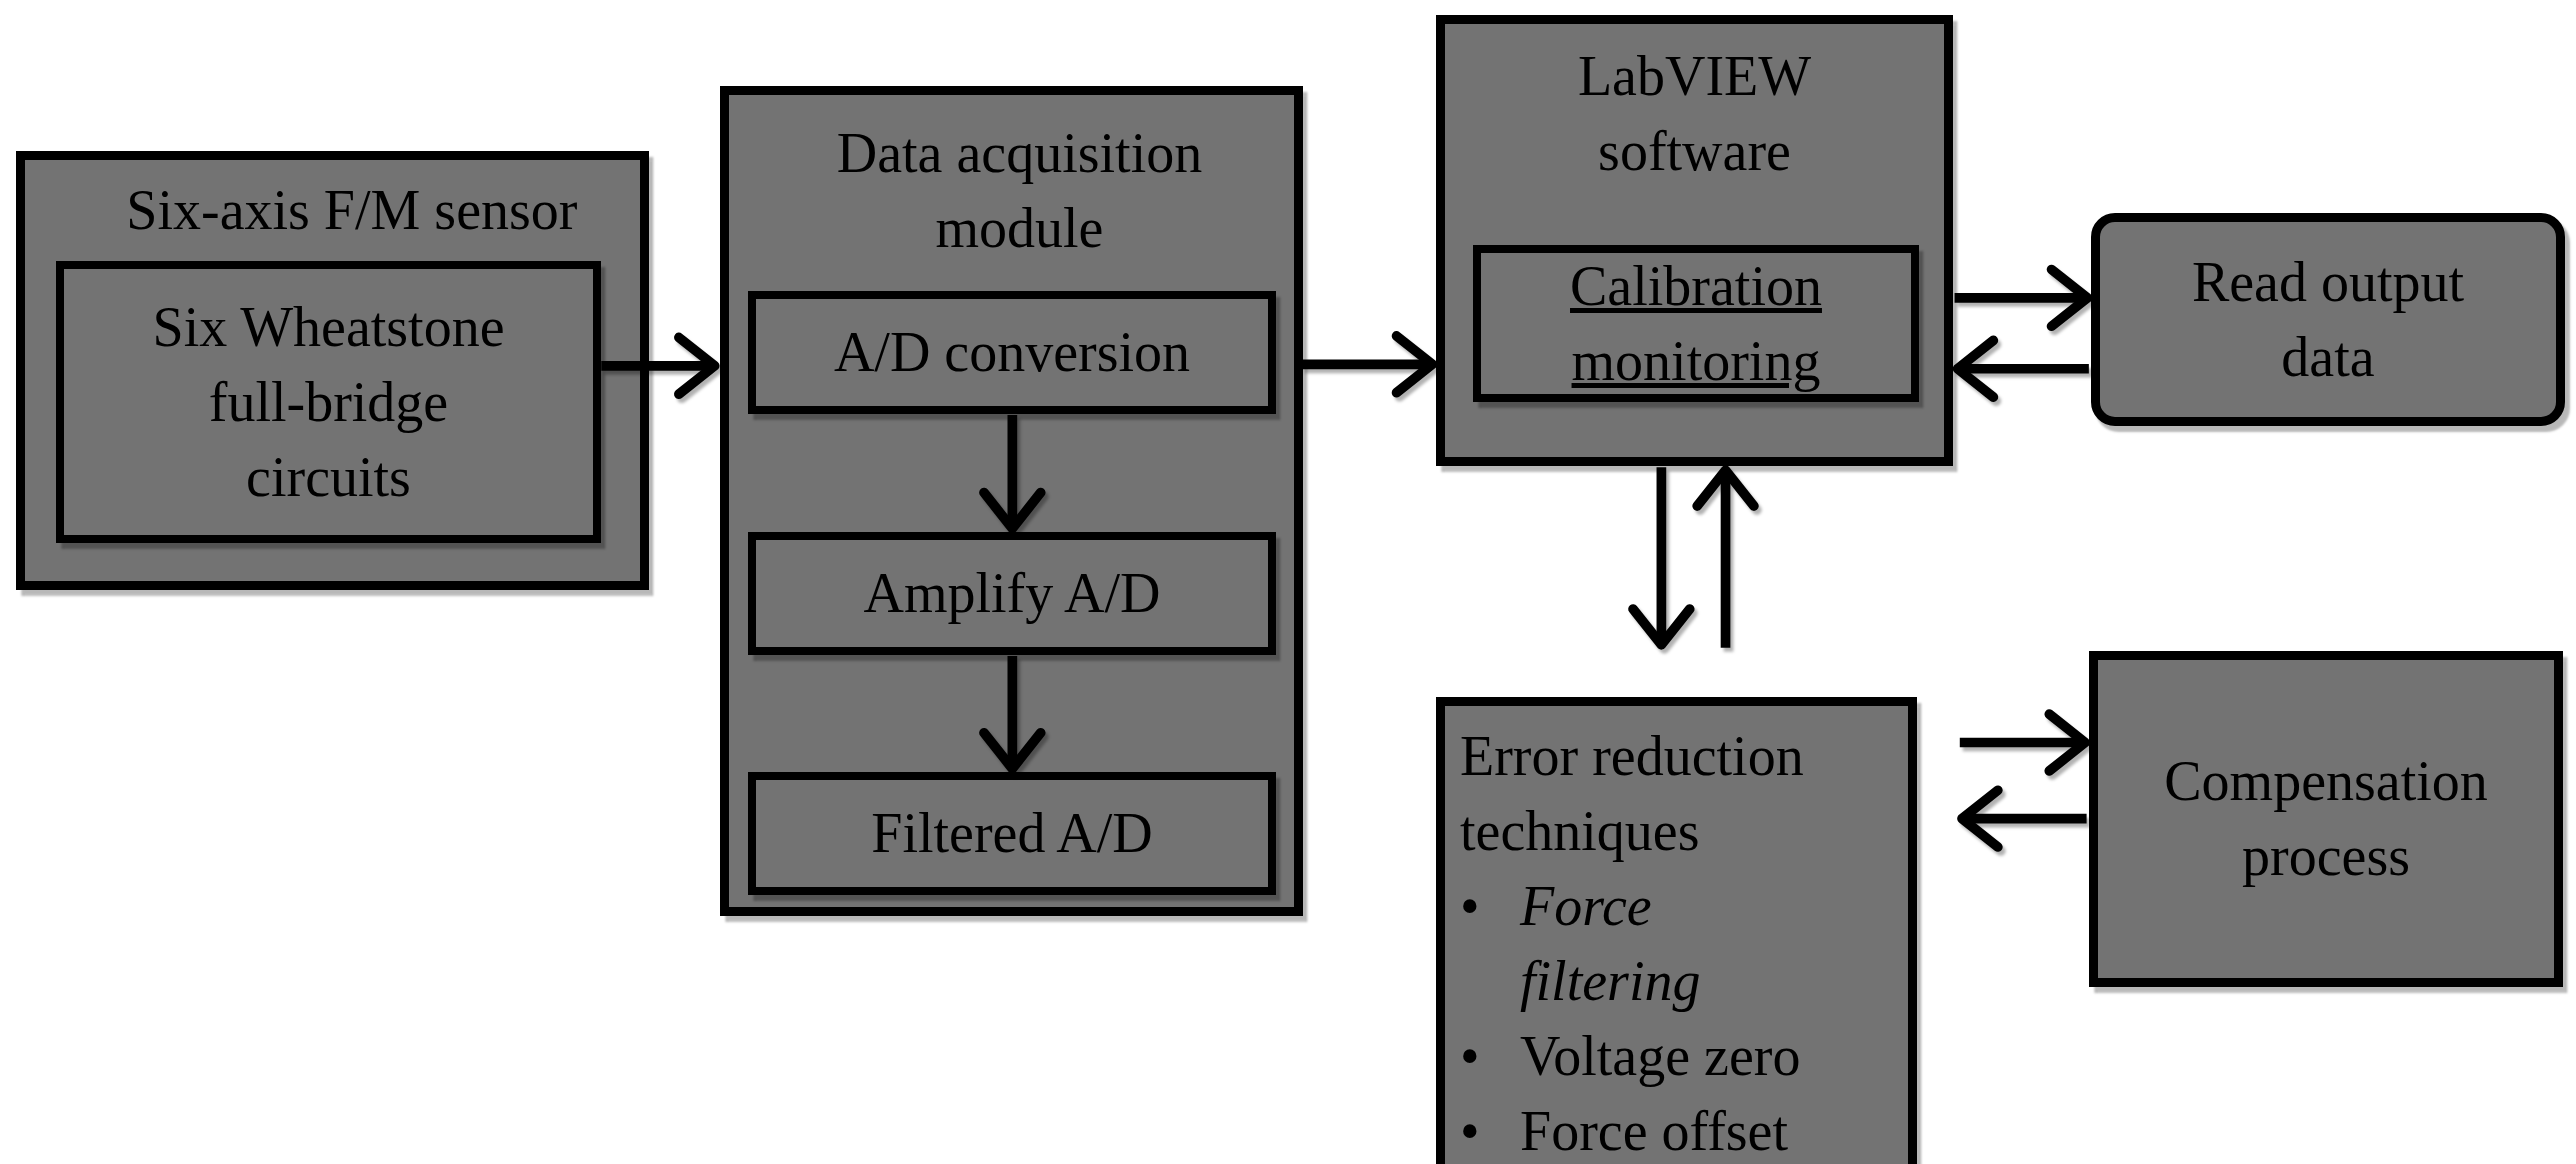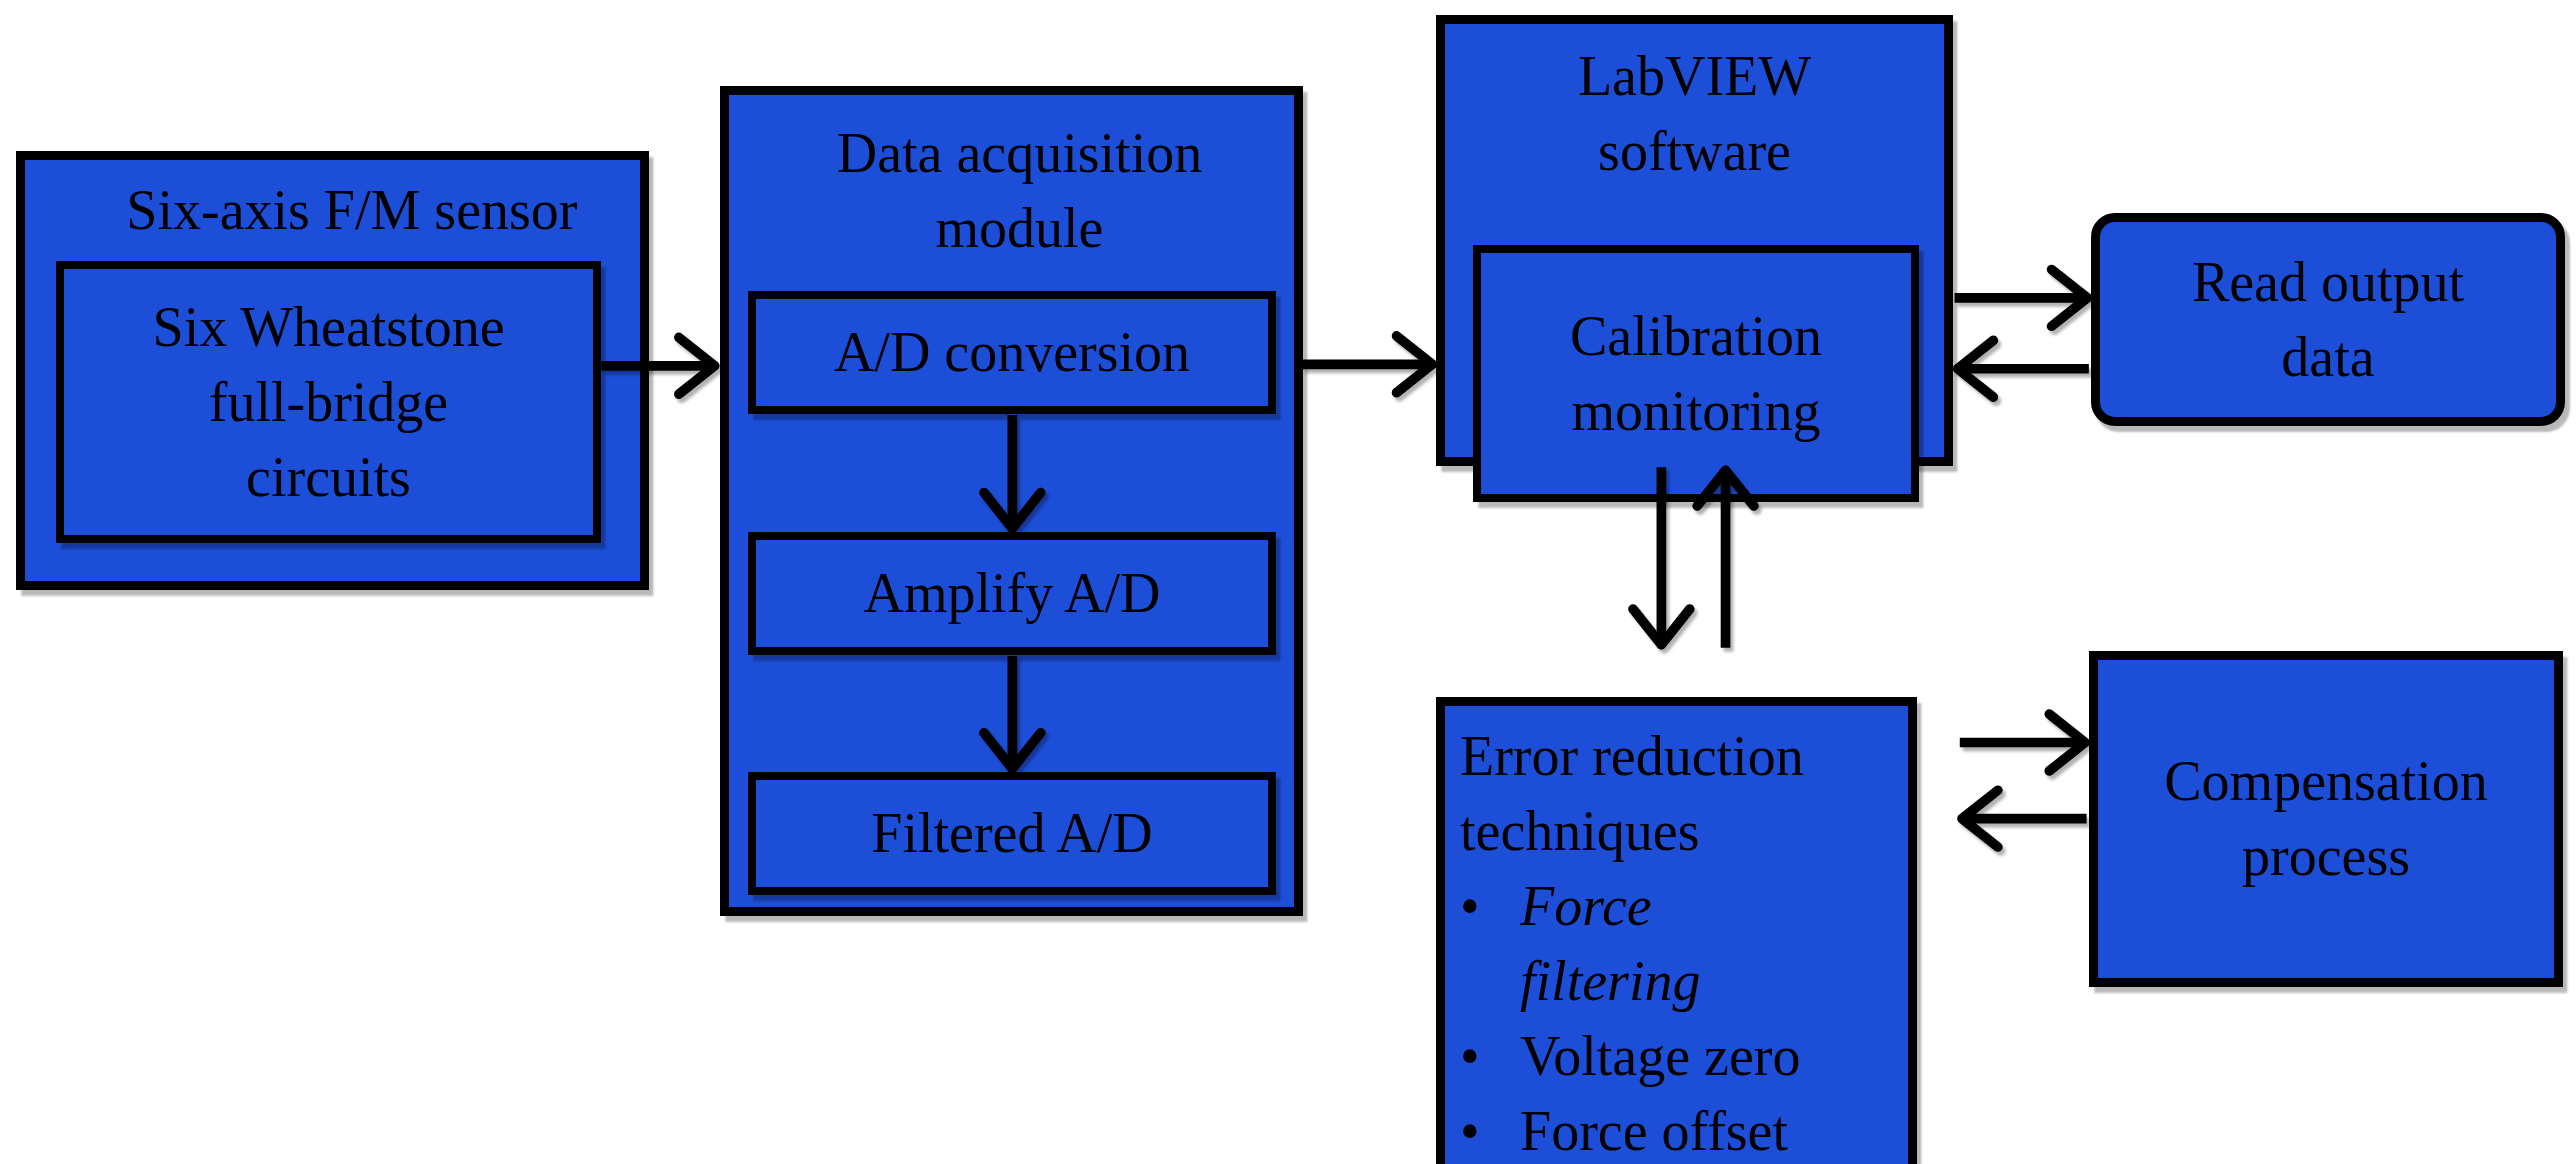--- a/index.html
+++ b/index.html
@@ -13,21 +13,21 @@
     height: 1165px;
     background: #ffffff;
     font-family: "Liberation Serif", "DejaVu Serif", serif;
     color: #000000;
     overflow: hidden;
   }
   .box {
     position: absolute;
     box-sizing: border-box;
     border: 9px solid #000000;
-    background: #1d4ed8;
+    background: #737373;
     box-shadow: 4.5px 6px 2.2px rgba(0,0,0,0.28);
   }
   .box.thin { border-width: 8.2px; }
   .center {
     display: flex;
     align-items: center;
     justify-content: center;
     text-align: center;
   }
   .label {
@@ -115,21 +115,21 @@
   </div>
   <div class="box thin center" style="left:748px; top:772px; width:528px; height:123px;">
     <span class="label">Filtered A/D</span>
   </div>
 
   <div class="box" style="left:1436px; top:15px; width:517px; height:451px;">
     <div class="labview-title-wrap">
       <span class="label labview-title">LabVIEW software</span>
     </div>
   </div>
-  <div class="box thin center" style="left:1473px; top:245px; width:446px; height:257px;">
+  <div class="box thin center" style="left:1473px; top:245px; width:446px; height:157px;text-decoration:underline;">
     <span class="label calib-label">Calibration monitoring</span>
   </div>
 
   <div class="box center" style="left:2091px; top:213px; width:474px; height:213px;border-radius:24px;">
     <span class="label read-label">Read output data</span>
   </div>
 
   <div class="box" style="left:1436px; top:649px; width:481px; height:507px;margin-top:48px;">
     <div class="error-content">
       <span class="label error-title">Error reduction techniques</span>

